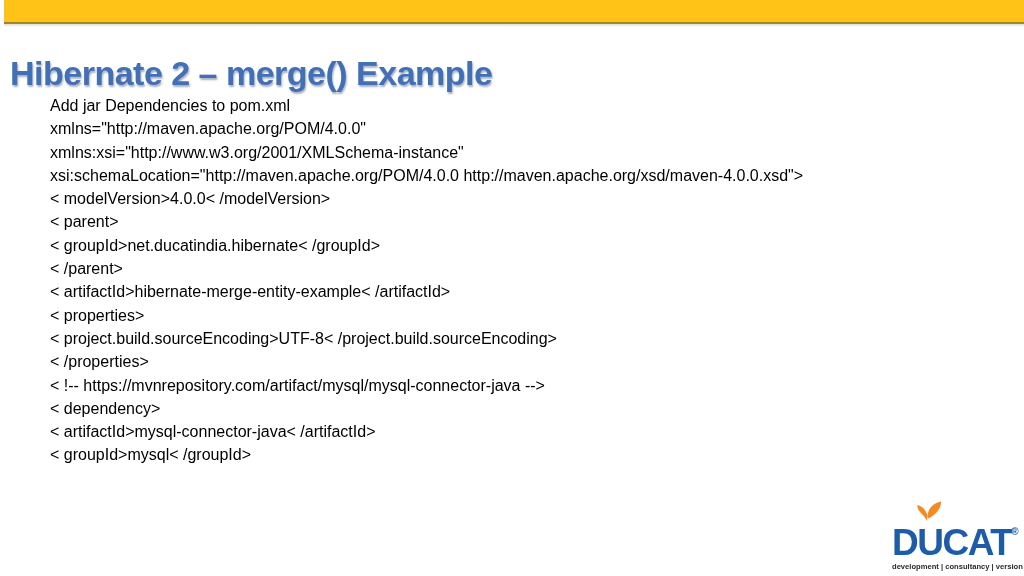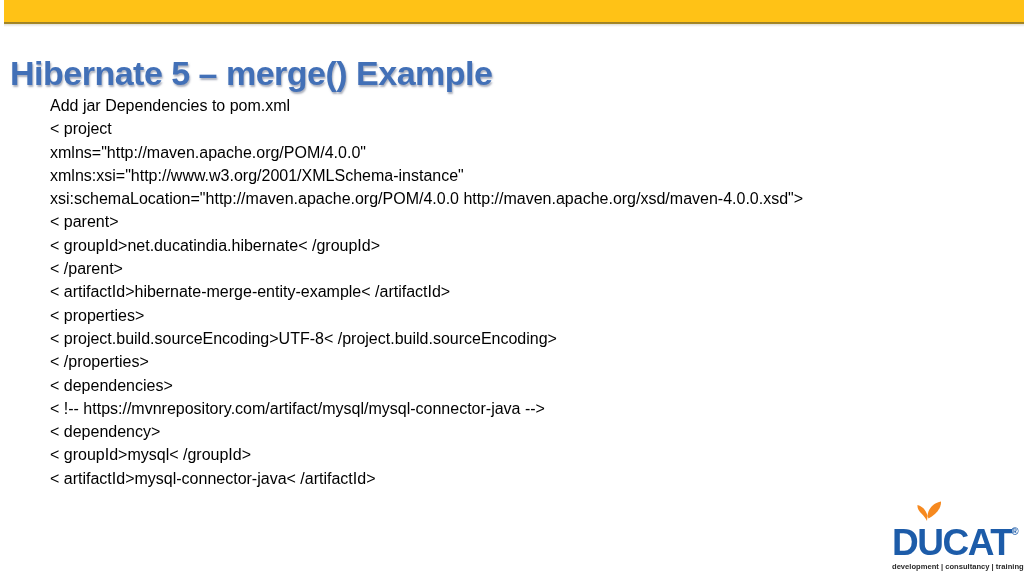--- a/index.html
+++ b/index.html
@@ -103,45 +103,44 @@
     white-space: nowrap;
   }
 </style>
 </head>
 <body>
 
 <div class="slide">
 
   <div class="top-bar"></div>
 
-  <h1 class="slide-title">Hibernate 5 – merge() Example</h1>
+  <h1 class="slide-title">Hibernate 2 – merge() Example</h1>
 
   <div class="code-block">
       <div class="code-line">Add jar Dependencies to pom.xml</div>
-      <div class="code-line">&lt; project</div>
       <div class="code-line">xmlns="http://maven.apache.org/POM/4.0.0"</div>
       <div class="code-line">xmlns:xsi="http://www.w3.org/2001/XMLSchema-instance"</div>
       <div class="code-line">xsi:schemaLocation="http://maven.apache.org/POM/4.0.0 http://maven.apache.org/xsd/maven-4.0.0.xsd"&gt;</div>
+      <div class="code-line">&lt; modelVersion&gt;4.0.0&lt; /modelVersion&gt;</div>
       <div class="code-line">&lt; parent&gt;</div>
       <div class="code-line">&lt; groupId&gt;net.ducatindia.hibernate&lt; /groupId&gt;</div>
       <div class="code-line">&lt; /parent&gt;</div>
       <div class="code-line">&lt; artifactId&gt;hibernate-merge-entity-example&lt; /artifactId&gt;</div>
       <div class="code-line">&lt; properties&gt;</div>
       <div class="code-line">&lt; project.build.sourceEncoding&gt;UTF-8&lt; /project.build.sourceEncoding&gt;</div>
       <div class="code-line">&lt; /properties&gt;</div>
-      <div class="code-line">&lt; dependencies&gt;</div>
       <div class="code-line">&lt; !-- https://mvnrepository.com/artifact/mysql/mysql-connector-java --&gt;</div>
       <div class="code-line">&lt; dependency&gt;</div>
+      <div class="code-line">&lt; artifactId&gt;mysql-connector-java&lt; /artifactId&gt;</div>
       <div class="code-line">&lt; groupId&gt;mysql&lt; /groupId&gt;</div>
-      <div class="code-line">&lt; artifactId&gt;mysql-connector-java&lt; /artifactId&gt;</div>
     </div>
 
   <div class="logo">
     <div class="logo-word">
       <svg class="logo-butterfly" viewBox="0 0 28 22" xmlns="http://www.w3.org/2000/svg">
         <path d="M12 21 C9 14 2 12 2.5 5 C8 6.5 11.5 11 12.5 16 Z" fill="#F6891F"></path>
         <path d="M12.5 16 C13 9 18 3 26 1.5 C26.5 9 20 15 13.5 18.5 Z" fill="#F6891F"></path>
       </svg><span>DUCAT</span><span class="logo-reg">®</span>
     </div>
-    <div class="logo-tagline">development | consultancy | training</div>
+    <div class="logo-tagline">development | consultancy | version</div>
   </div>
 
 </div>
 
 </body></html>

